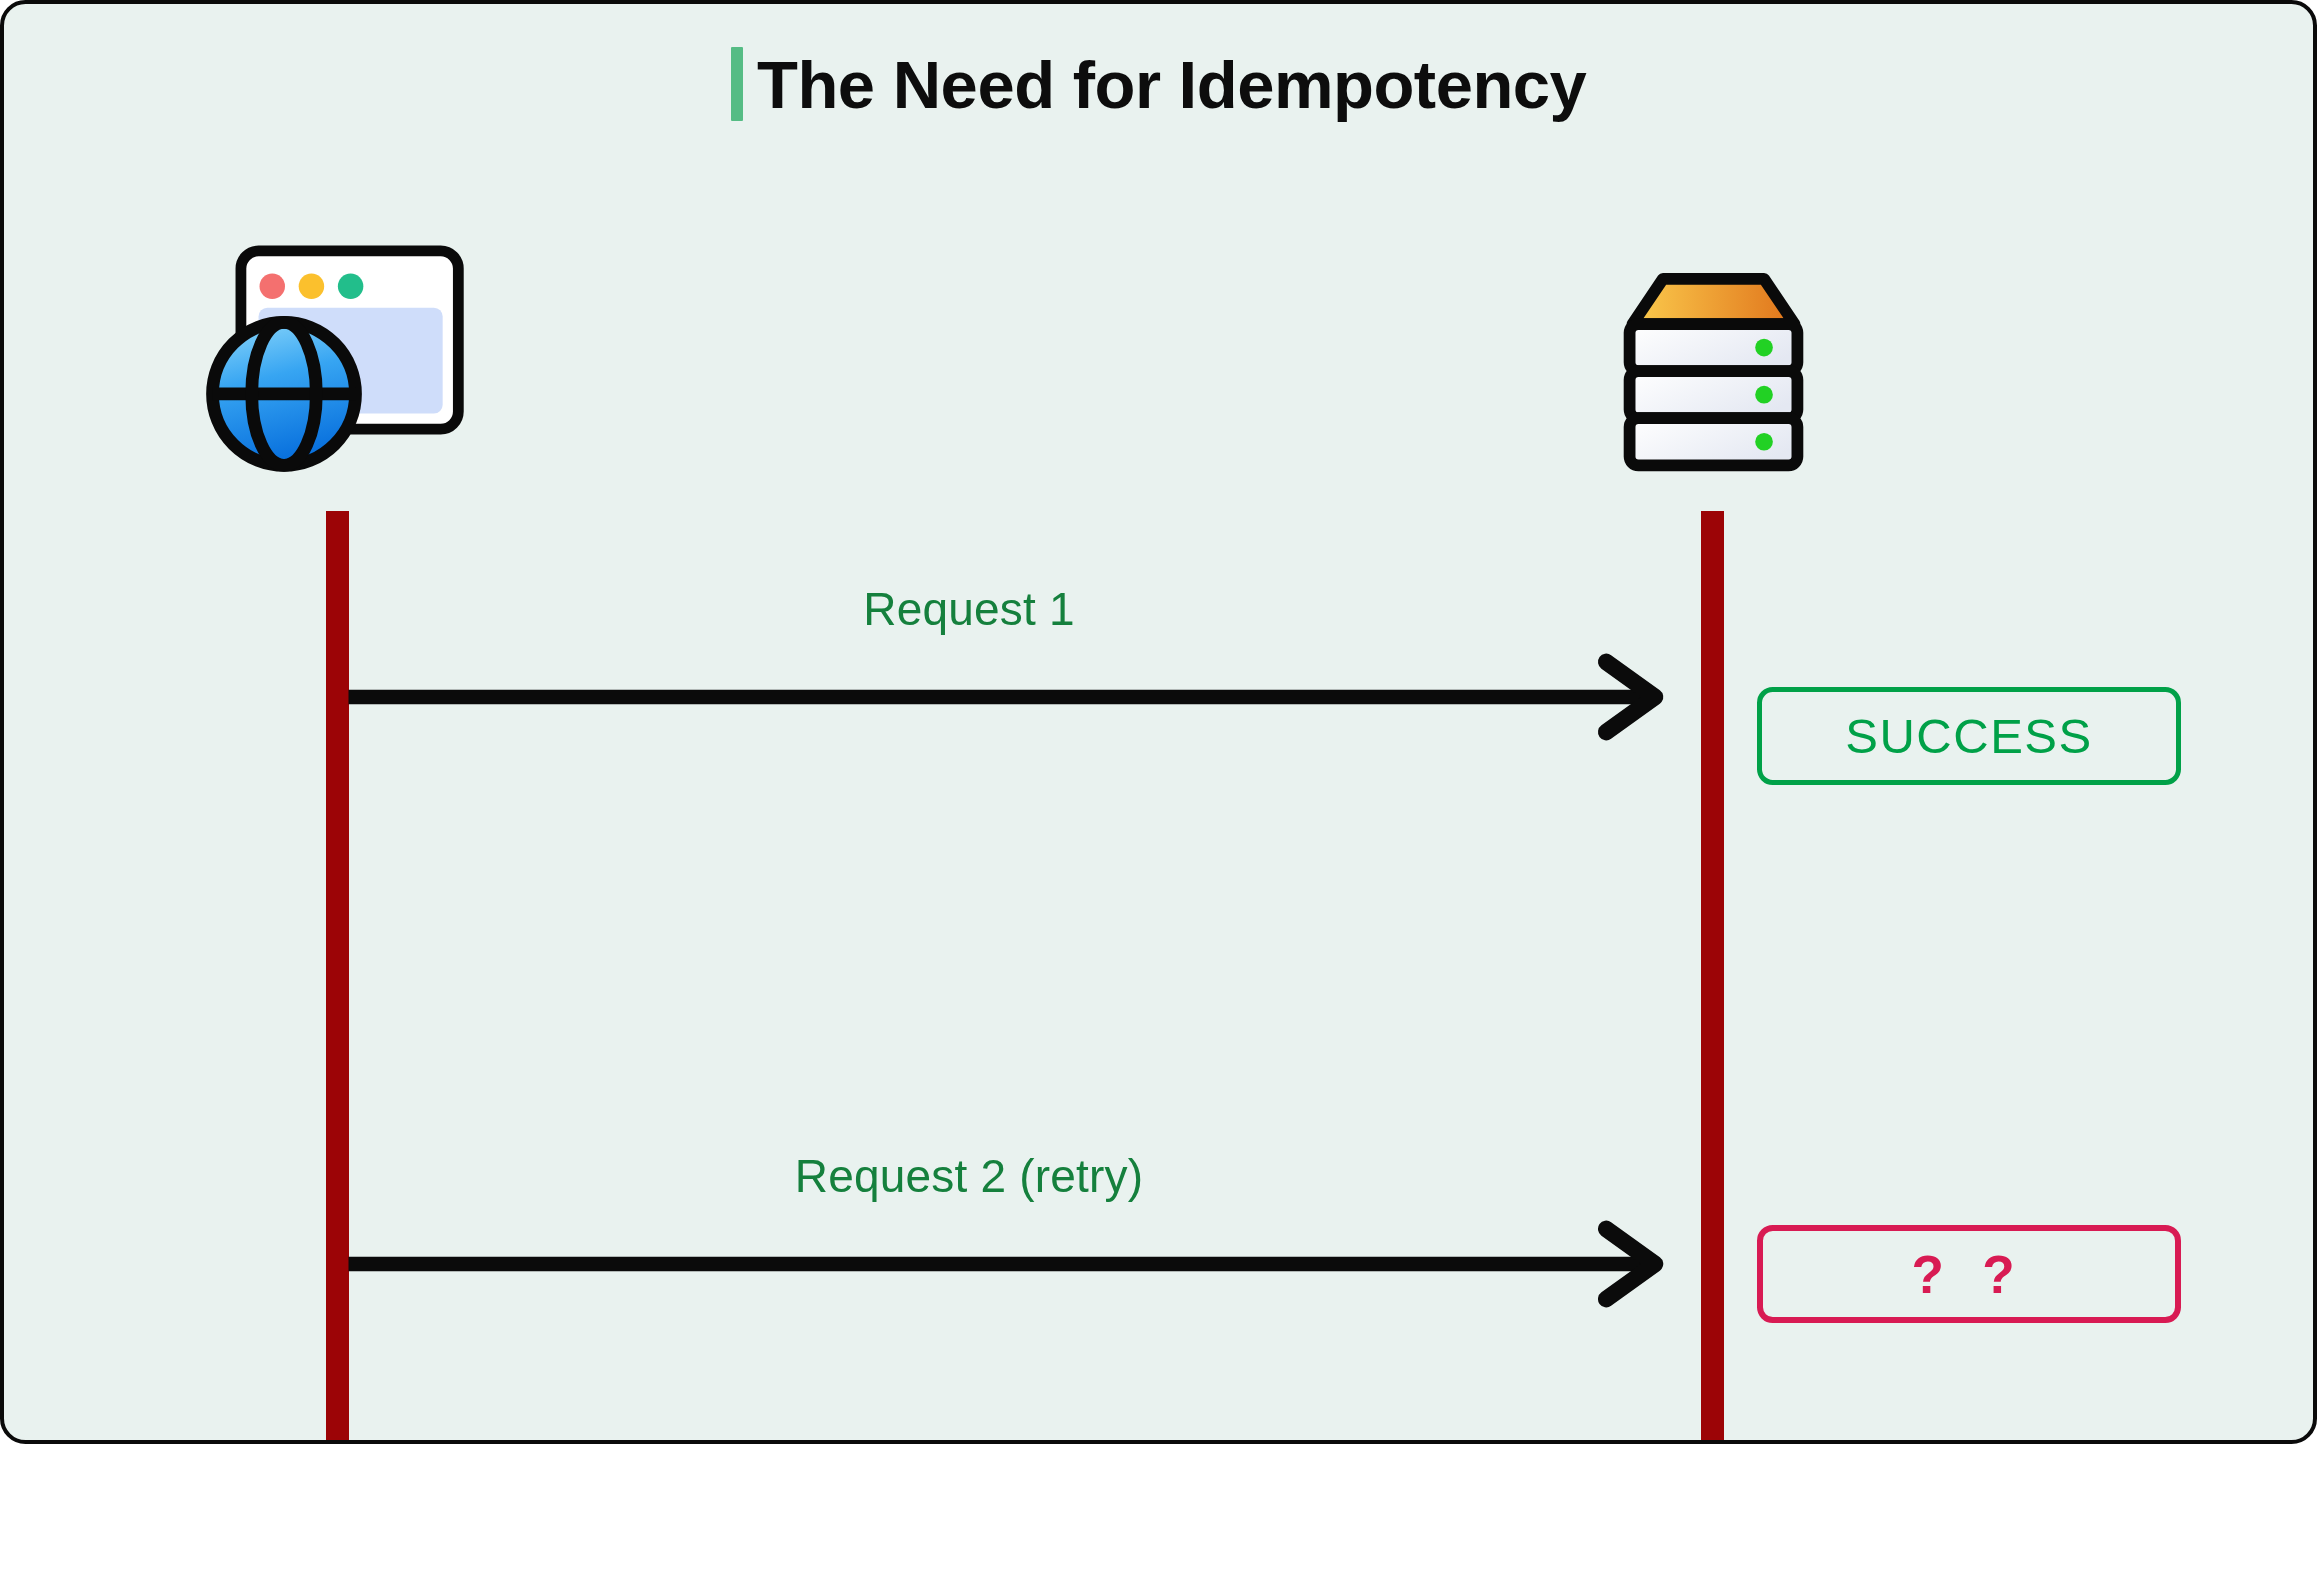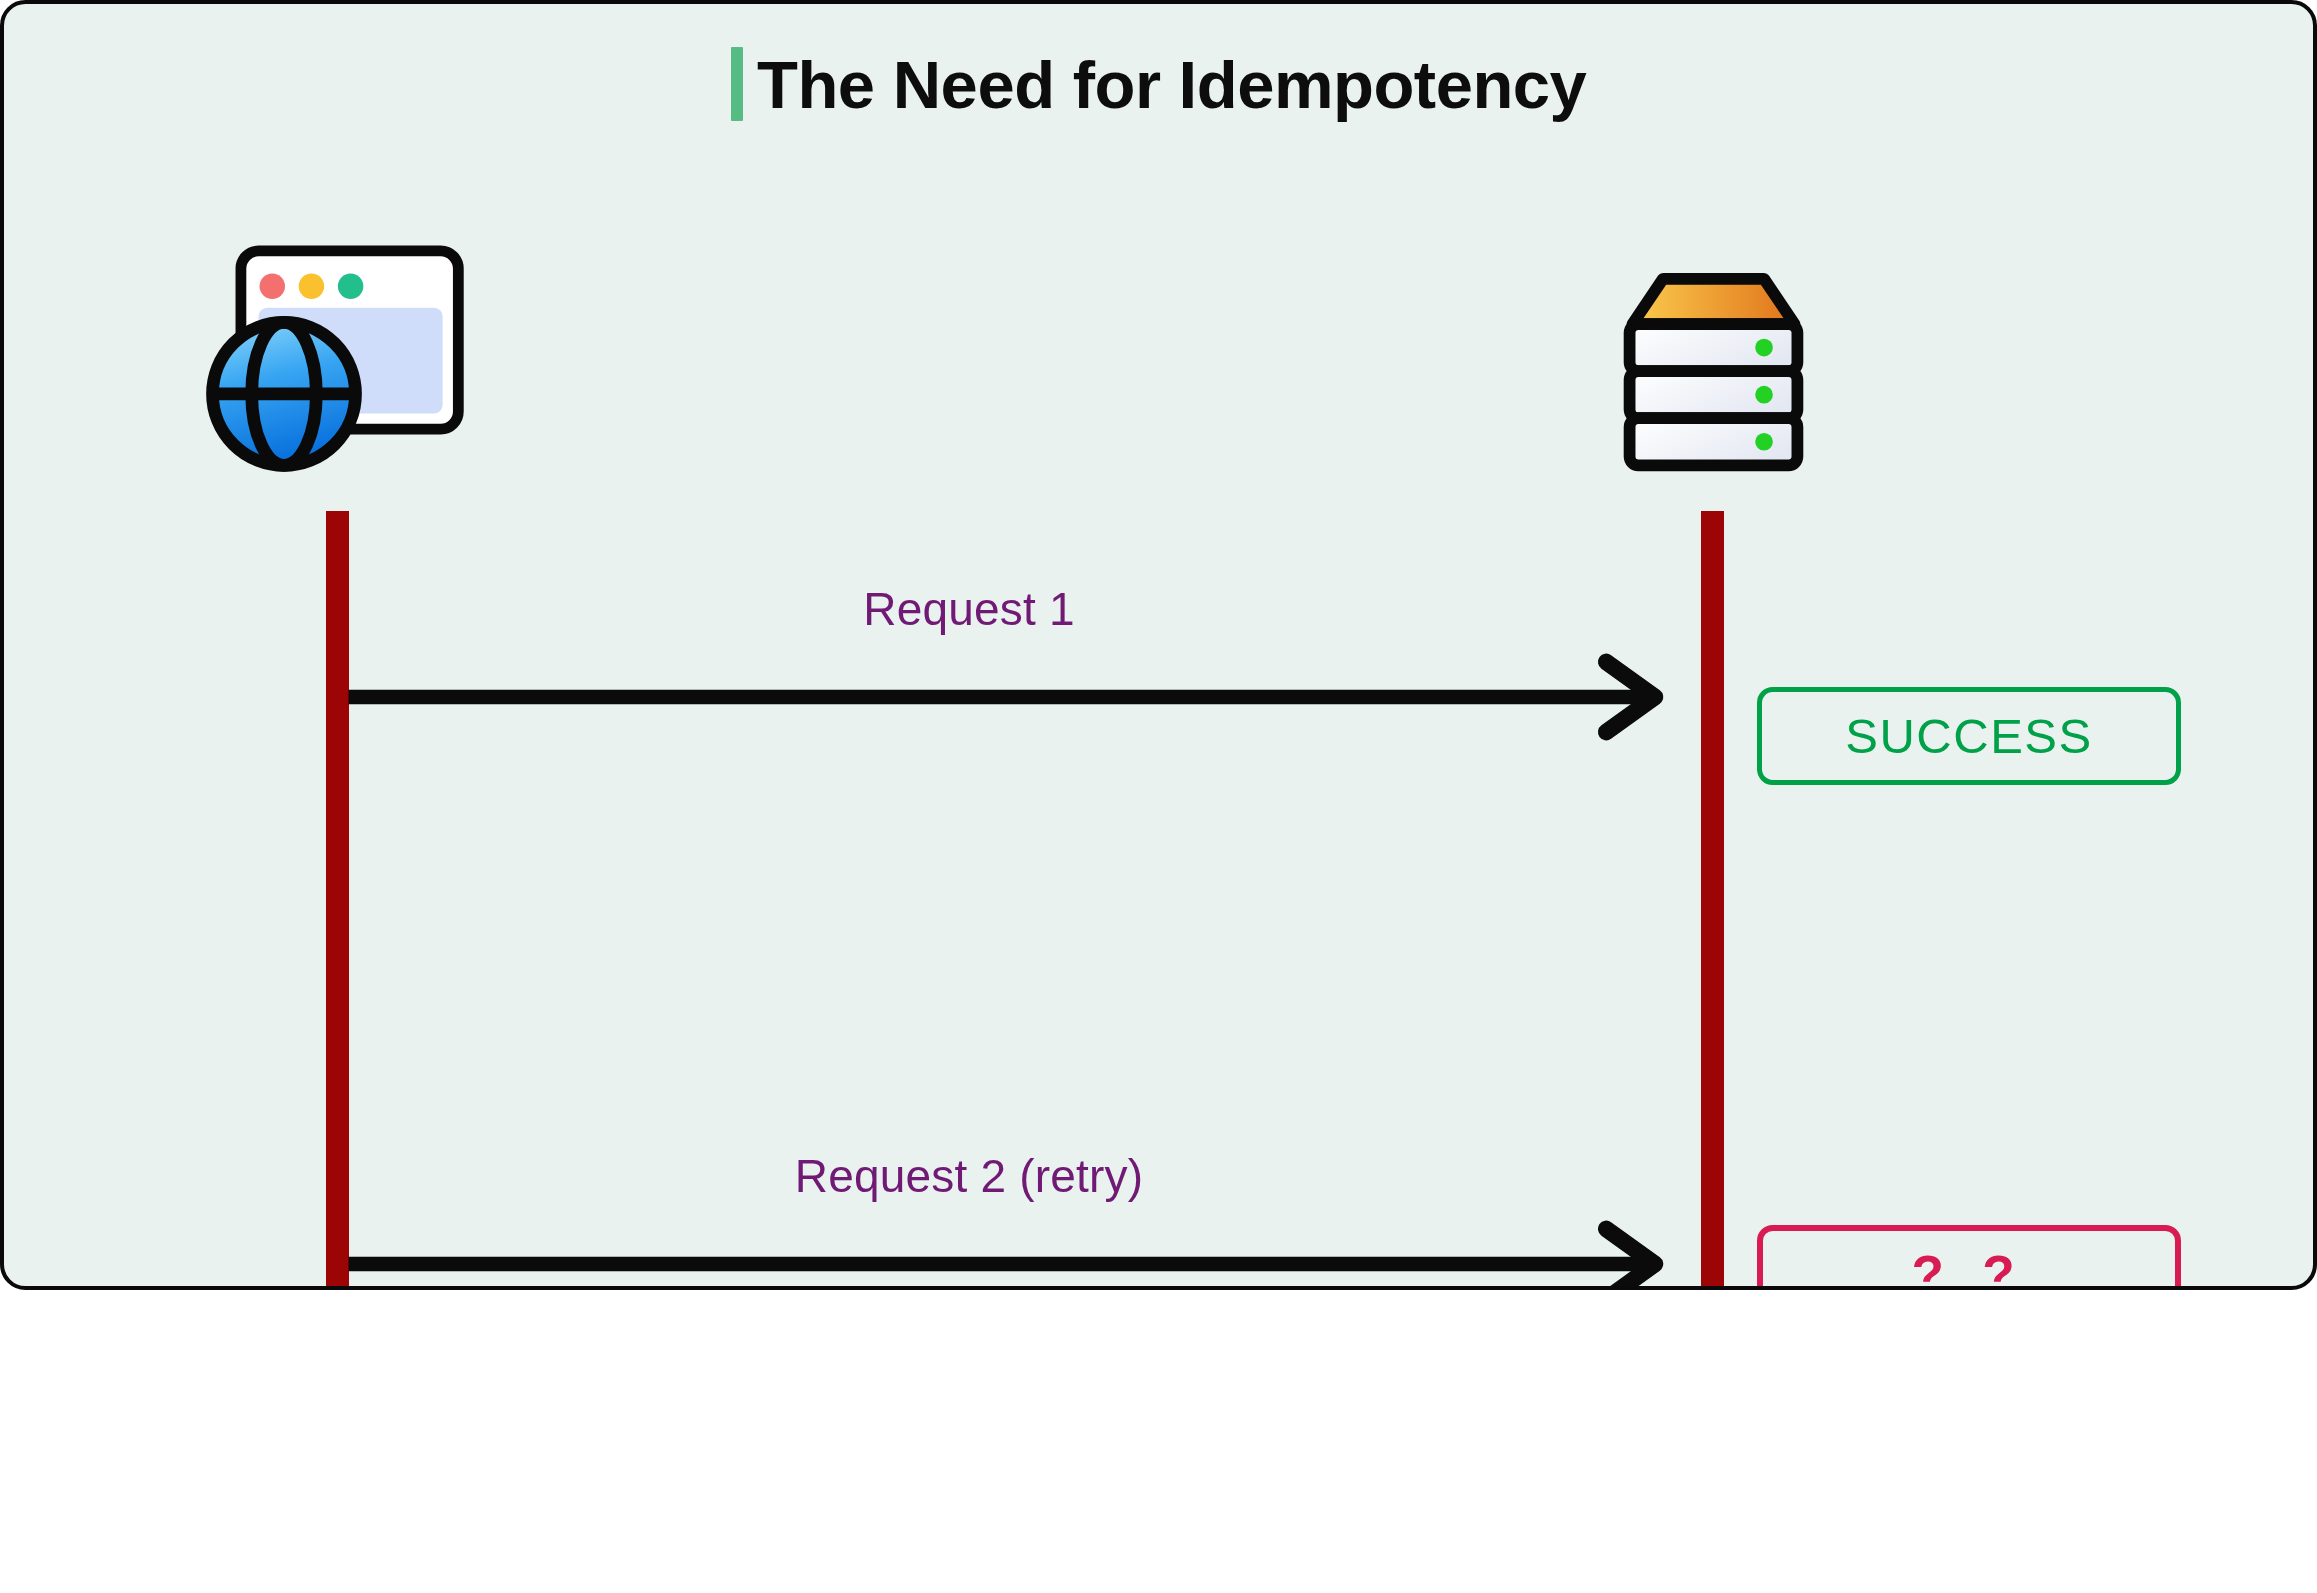--- a/index.html
+++ b/index.html
@@ -10,21 +10,21 @@
   body {
     width: 2317px;
     height: 1594px;
     font-family: "Liberation Sans", sans-serif;
     overflow: hidden;
   }
 
   #canvas {
     position: relative;
     width: 2317px;
-    height: 1290px;
+    height: 1444px;
     box-sizing: border-box;
     background: #e9f2ef;
     border: 4.9px solid #0a0a0a;
     border-radius: 25.5px;
     overflow: hidden;
   }
 
   
   #title-row {
     position: absolute;
@@ -83,21 +83,21 @@
   #message-2 { left: 333px; top: 1145px; width: 1372px; }
 
   .message-label {
     position: absolute;
     left: 0;
     top: 0;
     width: 1264px;
     text-align: center;
     font-family: "Liberation Sans", sans-serif;
     font-size: 46px;
-    color: #701a75;
+    color: #15803d;
     letter-spacing: 0.2px;
     white-space: nowrap;
   }
   .message-arrow {
     position: absolute;
     left: 7.8px;
     top: 76px;
     width: 1333px;
     height: 78px;
     overflow: visible;

